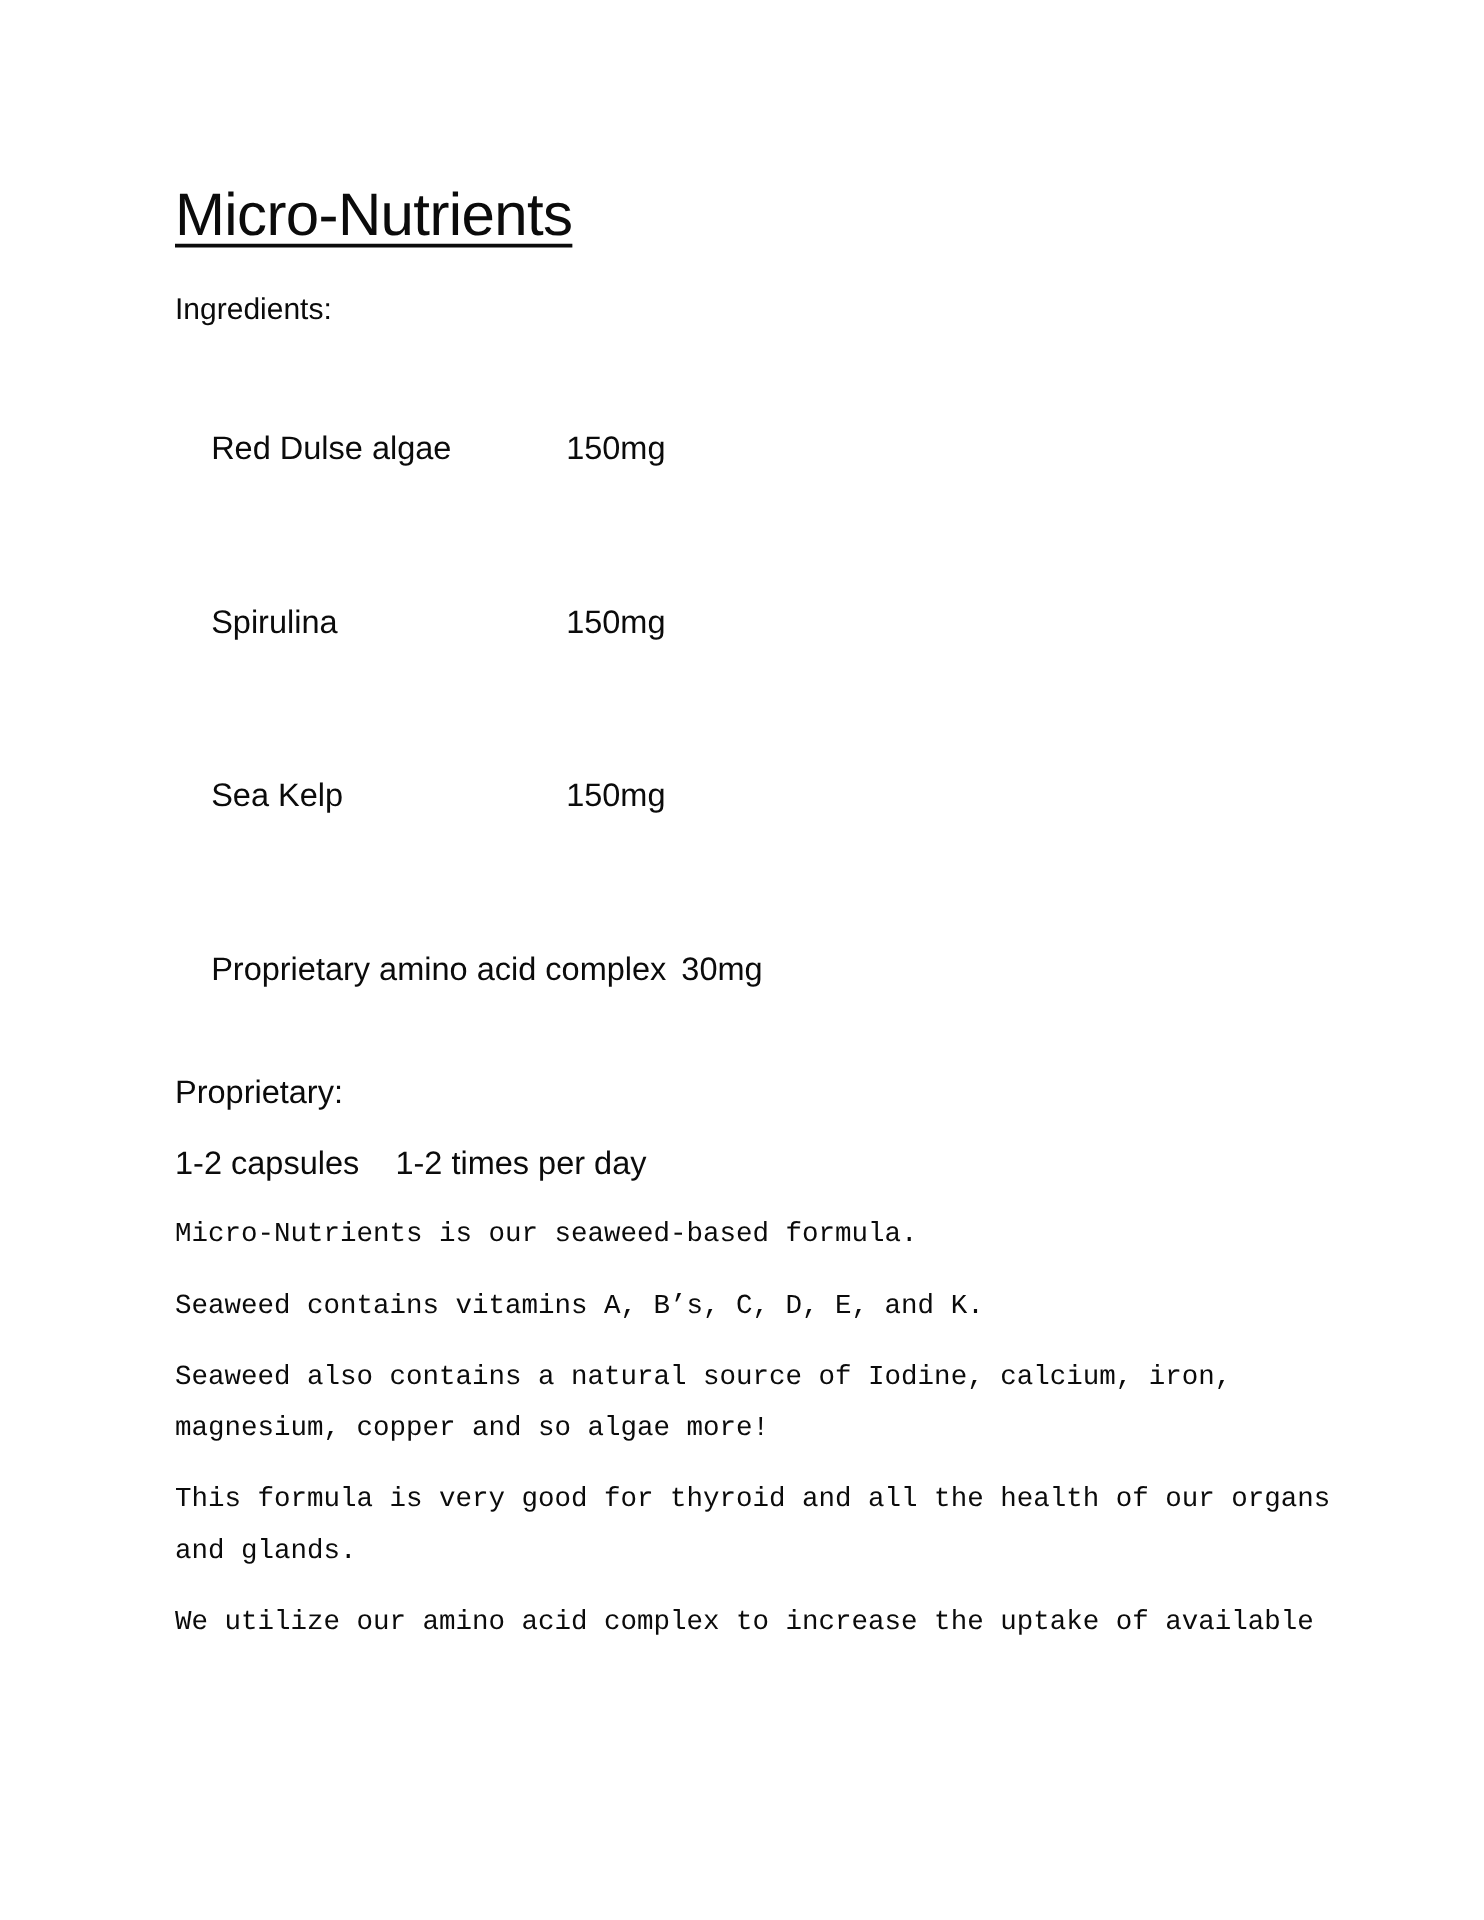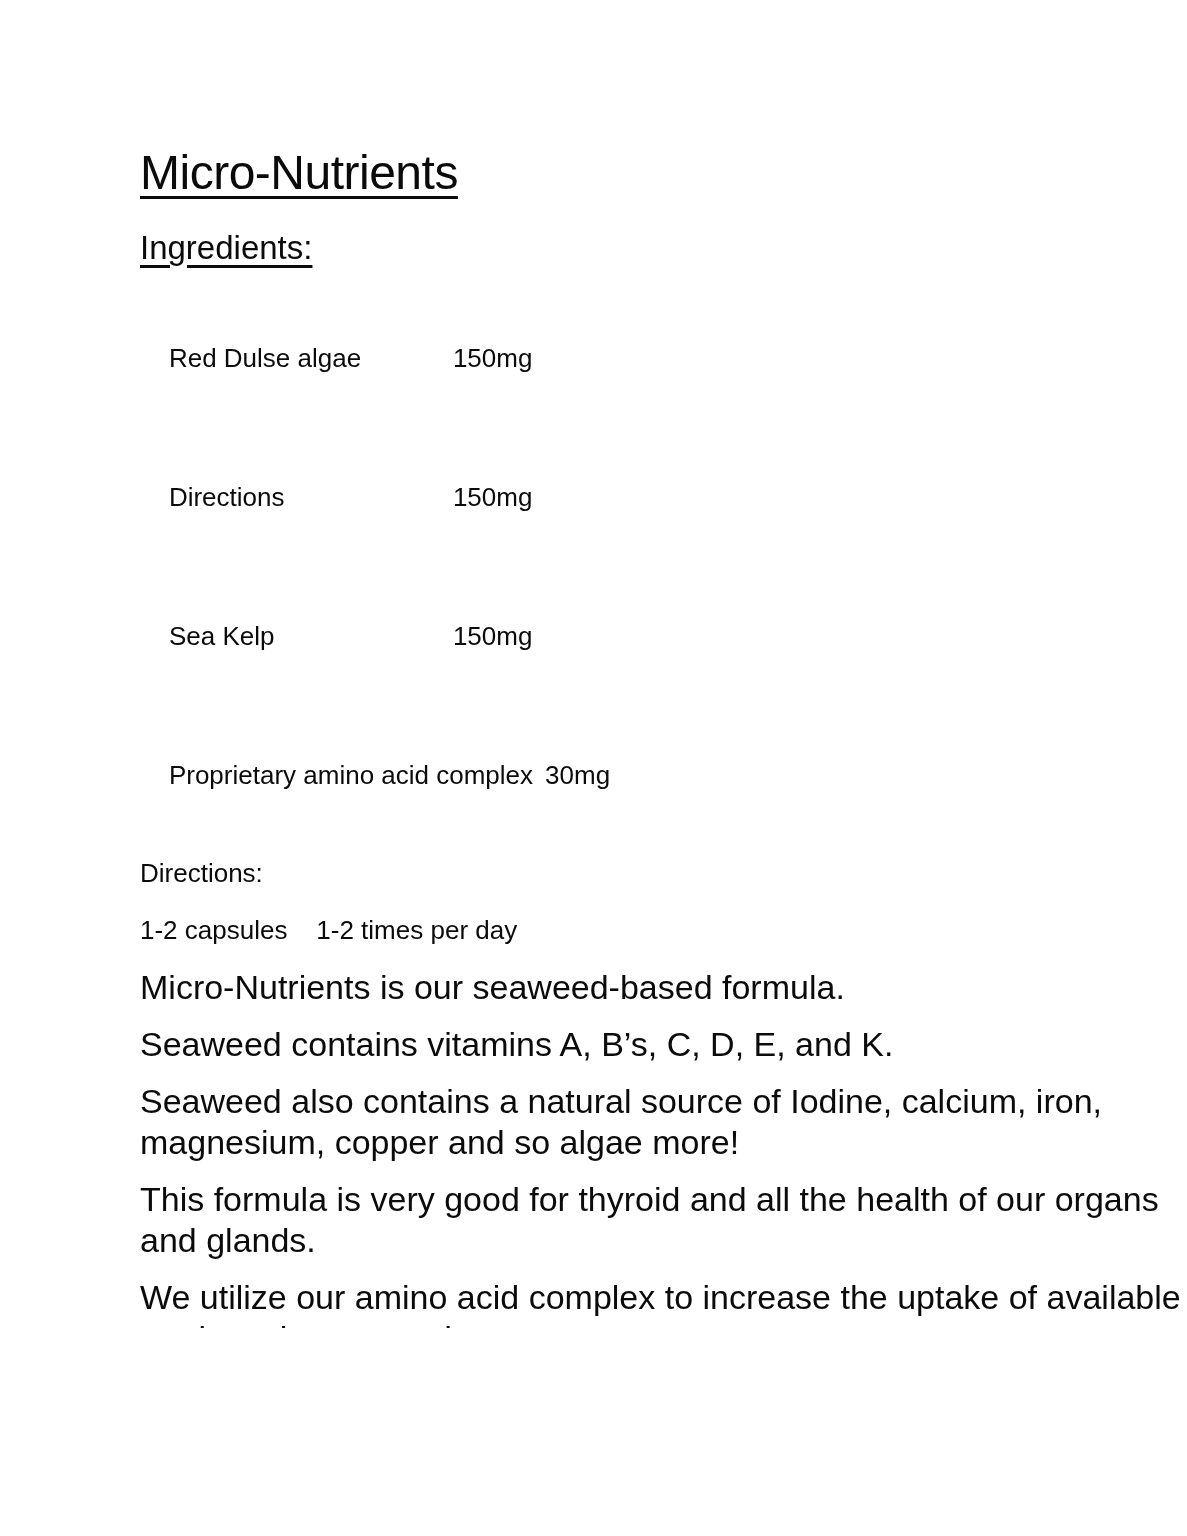--- a/index.html
+++ b/index.html
@@ -18,41 +18,41 @@
     font-size: 48px;
     line-height: 60px;
     font-weight: 400;
     margin: 0 0 22px 0;
     text-decoration: underline;
     text-decoration-thickness: 3px;
     text-underline-offset: 7px;
     letter-spacing: -0.5px;
   }
   .section-heading {
-    font-size: 33px;
+    font-size: 24px;
     line-height: 46px;
     font-weight: 400;
     margin: 0 0 26px 0;
-    text-decoration: underline;
     text-decoration-thickness: 2.5px;
     text-underline-offset: 6px;
   }
   .body-line {
     font-size: 26px;
     line-height: 41px;
     margin: 0 0 16px 0;
     white-space: pre;
     font-weight: 400;
   }
   .para {
-    font-size: 34px;
+    font-size: 22px;
     line-height: 41px;
     margin: 0 0 16px 0;
     white-space: pre;
     font-weight: 400;
+    font-family: Liberation Mono, monospace;
   }
   .ing-name {
     display: inline-block;
     min-width: 272px;
   }
   .ing-amt {
     margin-left: 12px;
     margin-top: 10px;
   }
 </style>
@@ -62,30 +62,30 @@
 <div class="page">
 
   <h1 class="doc-title">Micro-Nutrients</h1>
 
   <h2 class="section-heading">Ingredients:</h2>
 
   <p class="body-line">
     <span class="ing-name">Red Dulse algae</span><span class="ing-amt">150mg</span>
   </p>
   <p class="body-line">
-    <span class="ing-name">Directions</span><span class="ing-amt">150mg</span>
+    <span class="ing-name">Spirulina</span><span class="ing-amt">150mg</span>
   </p>
   <p class="body-line">
     <span class="ing-name">Sea Kelp</span><span class="ing-amt">150mg</span>
   </p>
   <p class="body-line">
     <span class="ing-name">Proprietary amino acid complex</span><span class="ing-amt">30mg</span>
   </p>
 
-  <p class="body-line">Directions:</p>
+  <p class="body-line">Proprietary:</p>
 
   <p class="body-line">1-2 capsules    1-2 times per day</p>
 
   <p class="para">Micro-Nutrients is our seaweed-based formula.</p>
   <p class="para">Seaweed contains vitamins A, B’s, C, D, E, and K.</p>
   <p class="para">Seaweed also contains a natural source of Iodine, calcium, iron,
 magnesium, copper and so algae more!</p>
   <p class="para">This formula is very good for thyroid and all the health of our organs
 and glands.</p>
   <p class="para">We utilize our amino acid complex to increase the uptake of available

